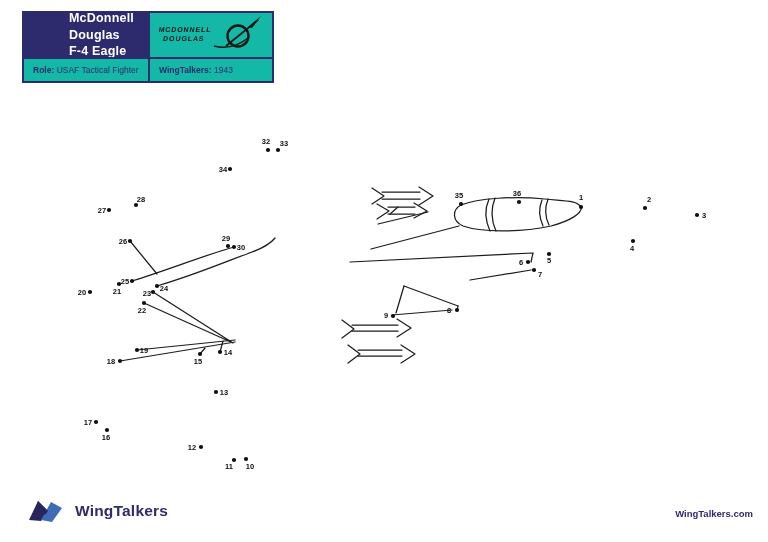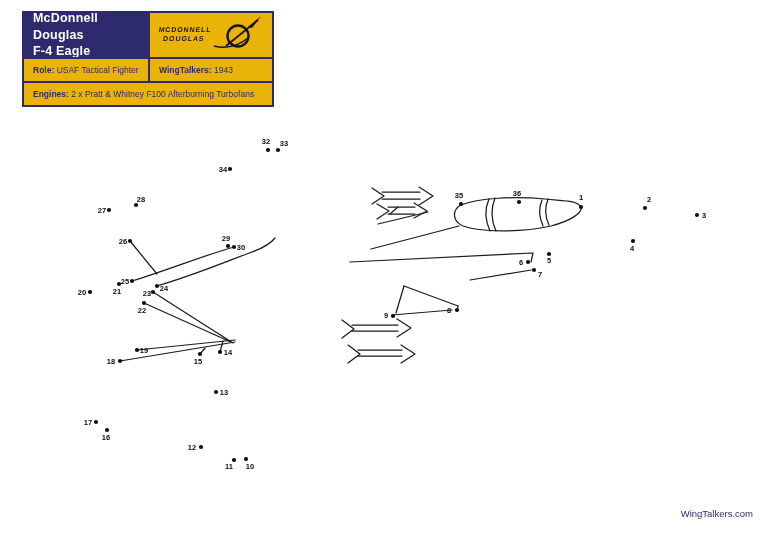--- a/index.html
+++ b/index.html
@@ -7,23 +7,23 @@
     --blue:#3f6db5;
     --ink:#1c1c1c;
   }
   *{margin:0;padding:0;box-sizing:border-box;}
   html,body{background:#ffffff;}
   body{font-family:"Liberation Sans",sans-serif;}
   .page{position:relative;width:768px;height:542px;background:#fff;overflow:hidden;}
 
   
   .hdr{position:absolute;left:22px;top:11px;width:252px;height:96px;}
-  .cell{position:absolute;border:2px solid var(--navy);background:#eab308;display:flex;align-items:center;}
+  .cell{position:absolute;border:2px solid var(--navy);background:#14b8a6;display:flex;align-items:center;}
   .title-cell{left:0;top:0;width:128px;height:48px;background:var(--navy);flex-direction:column;align-items:flex-start;justify-content:center;padding-left:9px;}
-  .title-cell div{color:#fff;font-size:12.5px;font-weight:bold;line-height:1.35;letter-spacing:.2px;}
+  .title-cell div{color:#fff;font-size:12.5px;font-weight:bold;line-height:1.35;letter-spacing:.2px;margin-left:36px;}
   .logo-cell{left:126px;top:0;width:126px;height:48px;justify-content:center;}
   .role-cell{left:0;top:46px;width:128px;height:26px;padding-left:9px;}
   .intro-cell{left:126px;top:46px;width:126px;height:26px;padding-left:9px;}
   .engines-cell{left:0;top:70px;width:252px;height:26px;padding-left:9px;}
   .kv{font-size:8.5px;color:var(--navy);white-space:nowrap;}
   .kv .k{font-weight:bold;}
 
   
   .mdlogo{display:flex;align-items:center;}
   .mdtext{transform:skewX(-8deg);text-align:center;margin-right:2px;}
@@ -31,21 +31,21 @@
 
   
   .canvas{position:absolute;left:0;top:0;width:768px;height:542px;}
   .art{fill:none;stroke:var(--ink);stroke-width:1.25;stroke-linecap:round;stroke-linejoin:round;}
   .dot{fill:#0e0e0e;}
   .num{font-family:"Liberation Sans",sans-serif;font-size:7.5px;font-weight:bold;fill:#0e0e0e;text-anchor:middle;}
 
   
   .footer-left{position:absolute;left:28px;top:496px;display:flex;align-items:center;}
   .brand{margin-left:7px;color:var(--navy);font-size:15.5px;font-weight:bold;letter-spacing:.2px;}
-  .footer-right{position:absolute;right:15px;top:508px;color:var(--navy);font-size:9.5px;font-weight:normal;}
+  .footer-right{position:absolute;right:15px;top:508px;color:var(--navy);font-size:9.5px;font-weight:bold;}
 </style>
 </head>
 <body>
 
 <div class="page">
 
   <svg class="canvas" id="puzzle-canvas" viewBox="0 0 768 542">
       <path d="M461,205 C478,198 515,196 545,199 C563,201 577,200 581,207 C583,213 570,221 551,226 C518,233 480,232 463,226 C452,221 452,210 461,205 Z" class="art"></path>
       <path d="M489,199 C485,208 485,220 490,231" class="art"></path>
       <path d="M495,198 C491,208 491,220 496,231" class="art"></path>
@@ -178,20 +178,25 @@
     </div>
 
     <div class="cell role-cell">
       <span class="kv"><span class="k">Role:</span>&nbsp;<span>USAF Tactical Fighter</span></span>
     </div>
 
     <div class="cell intro-cell">
       <span class="kv"><span class="k">WingTalkers:</span>&nbsp;<span>1943</span></span>
     </div>
 
-    <div class="cell engines-cell">
-      <span class="kv"><span class="k">Engines:</span>&nbsp;<span>2 x Pratt &amp; Whitney F100 Afterburning Turbofans</span></span>
-    </div>
   </div>
 
+  <div class="footer-left">
+    <svg width="40" height="30" viewBox="0 0 40 30">
+      <path d="M1,24 L10,5 L20,15 L13,25 Z" fill="#28265f"></path>
+      <path d="M13,24 L23,6 L34,12 L24,26 Z" fill="#3f6db5"></path>
+      <path d="M10,5 L20,15 L17,19 L9,10 Z" fill="#28265f"></path>
+    </svg>
+    <span class="brand">WingTalkers</span>
+  </div>
   <div class="footer-right">WingTalkers.com</div>
 
 </div>
 
 </body></html>

